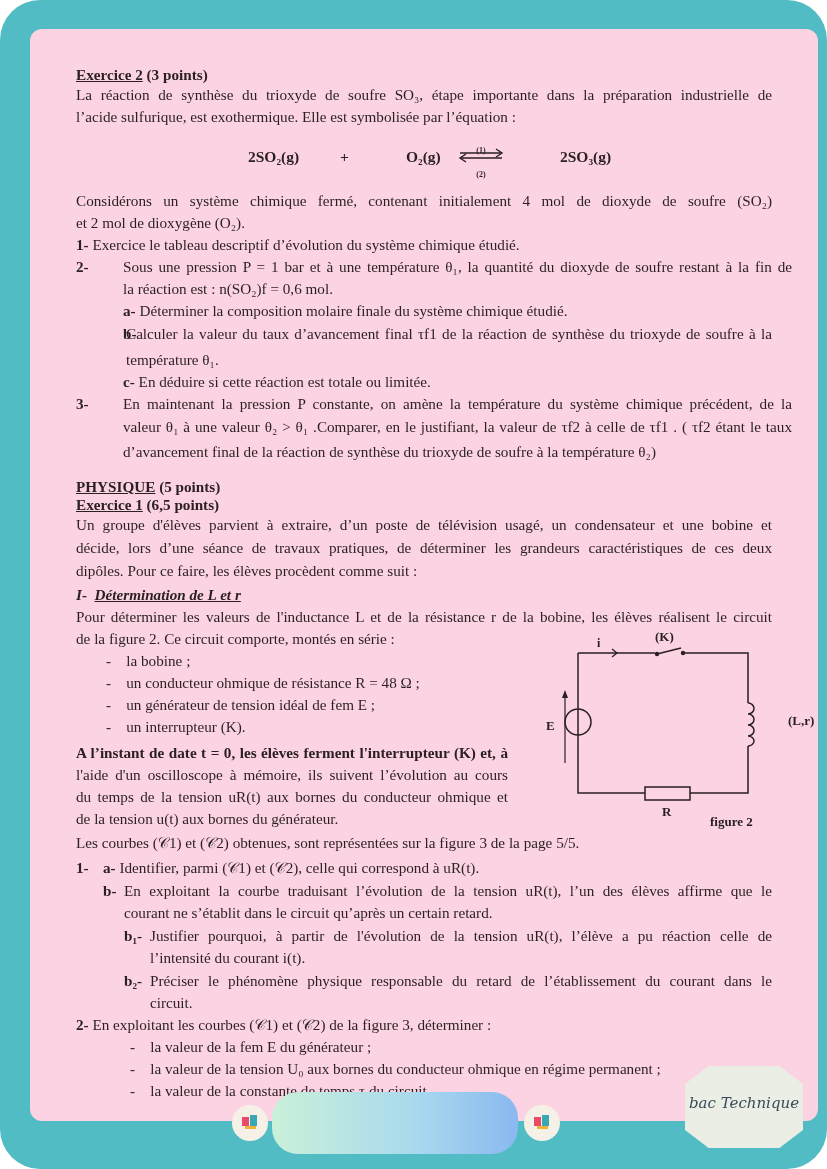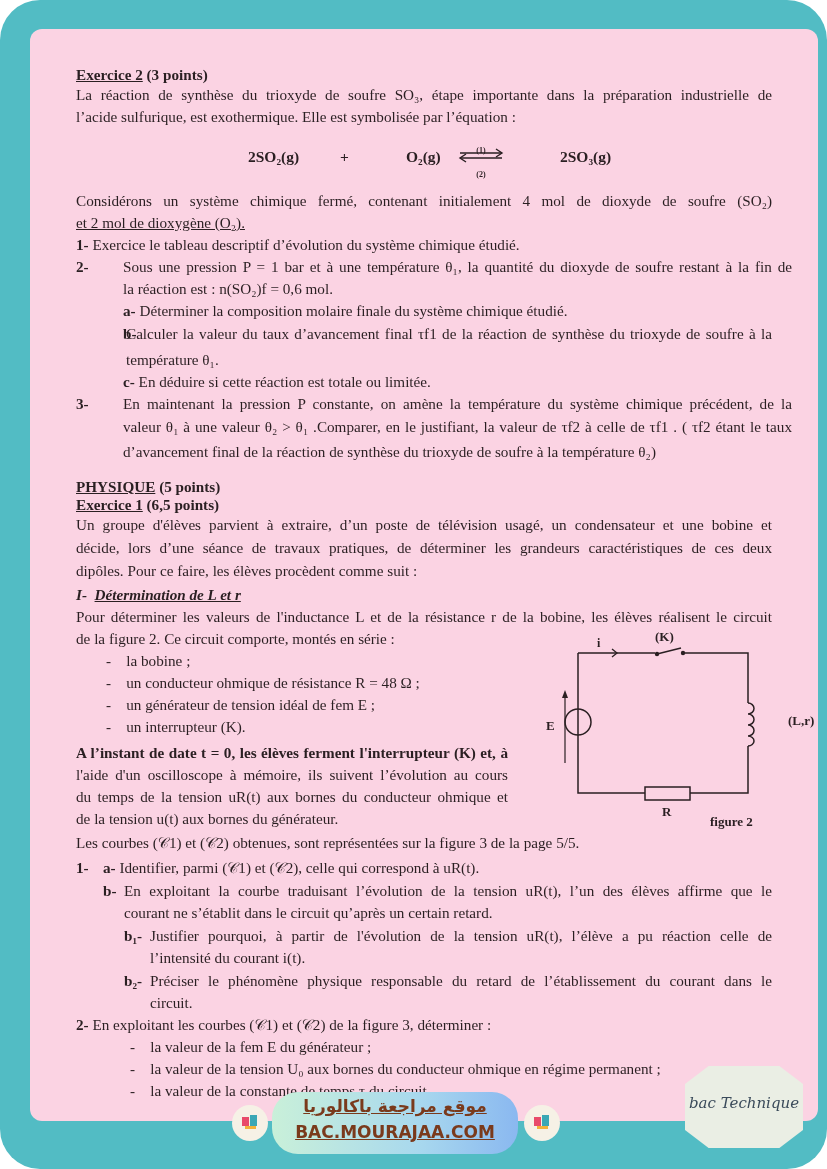--- a/index.html
+++ b/index.html
@@ -53,21 +53,21 @@
       <line x1="4" y1="5" x2="46" y2="5" stroke="#2a1f22" stroke-width="1.4"></line>
       <polyline points="40,1 46,5 40,9" fill="none" stroke="#2a1f22" stroke-width="1.4"></polyline>
       <line x1="4" y1="10" x2="46" y2="10" stroke="#2a1f22" stroke-width="1.4"></line>
       <polyline points="10,6 4,10 10,14" fill="none" stroke="#2a1f22" stroke-width="1.4"></polyline>
     </svg>
     <div style="position:absolute; left:0; top:24px; width:50px; text-align:center; font-size:8px; font-weight:bold;">(2)</div>
   </div>
   <div class="eq" style="left:484px;">2SO₃(g)</div>
 
   <div class="line just" style="top:190px;">Considérons un système chimique fermé, contenant initialement 4 mol de dioxyde de soufre (SO₂)</div>
-  <div class="line" style="top:212px;text-decoration:underline;">et 2 mol de dioxygène (O₂).</div>
+  <div class="line" style="top:212px;">et 2 mol de dioxygène (O₂).</div>
 
   <div class="line" style="top:234px;">
     <span class="num">1-</span>
     <span>Exercice le tableau descriptif d’évolution du système chimique étudié.</span>
   </div>
   <div class="line" style="top:256px;">
     <span class="num">2-</span>
   </div>
   <div class="line just ind1" style="top:256px; width:669px;">Sous une pression P = 1 bar et à une température θ₁, la quantité du dioxyde de soufre restant à la fin de</div>
   <div class="line ind1" style="top:278px;">la réaction est : n(SO₂)f = 0,6 mol.</div>
@@ -185,22 +185,20 @@
 </div>
 
 <div class="logo-circle" style="left:232px; top:1105px;">
   <svg width="36" height="36">
     <rect x="10" y="12" width="7" height="9" fill="#e84a6a"></rect>
       <rect x="18" y="10" width="7" height="11" fill="#3aa7b5"></rect>
       <rect x="13" y="21" width="11" height="3" fill="#f2b23a"></rect>
   </svg>
 </div>
 <div class="site-pill">
-  <div class="site-ar">موقع مراجعة باكالوريا</div>
-  <div class="site-en">BAC.MOURAJAA.COM</div>
 </div>
 <div class="logo-circle" style="left:524px; top:1105px;">
   <svg width="36" height="36">
     <rect x="10" y="12" width="7" height="9" fill="#e84a6a"></rect>
       <rect x="18" y="10" width="7" height="11" fill="#3aa7b5"></rect>
       <rect x="13" y="21" width="11" height="3" fill="#f2b23a"></rect>
   </svg>
 </div>
 <div class="badge">
   <div class="badge-text">bac Technique</div>

